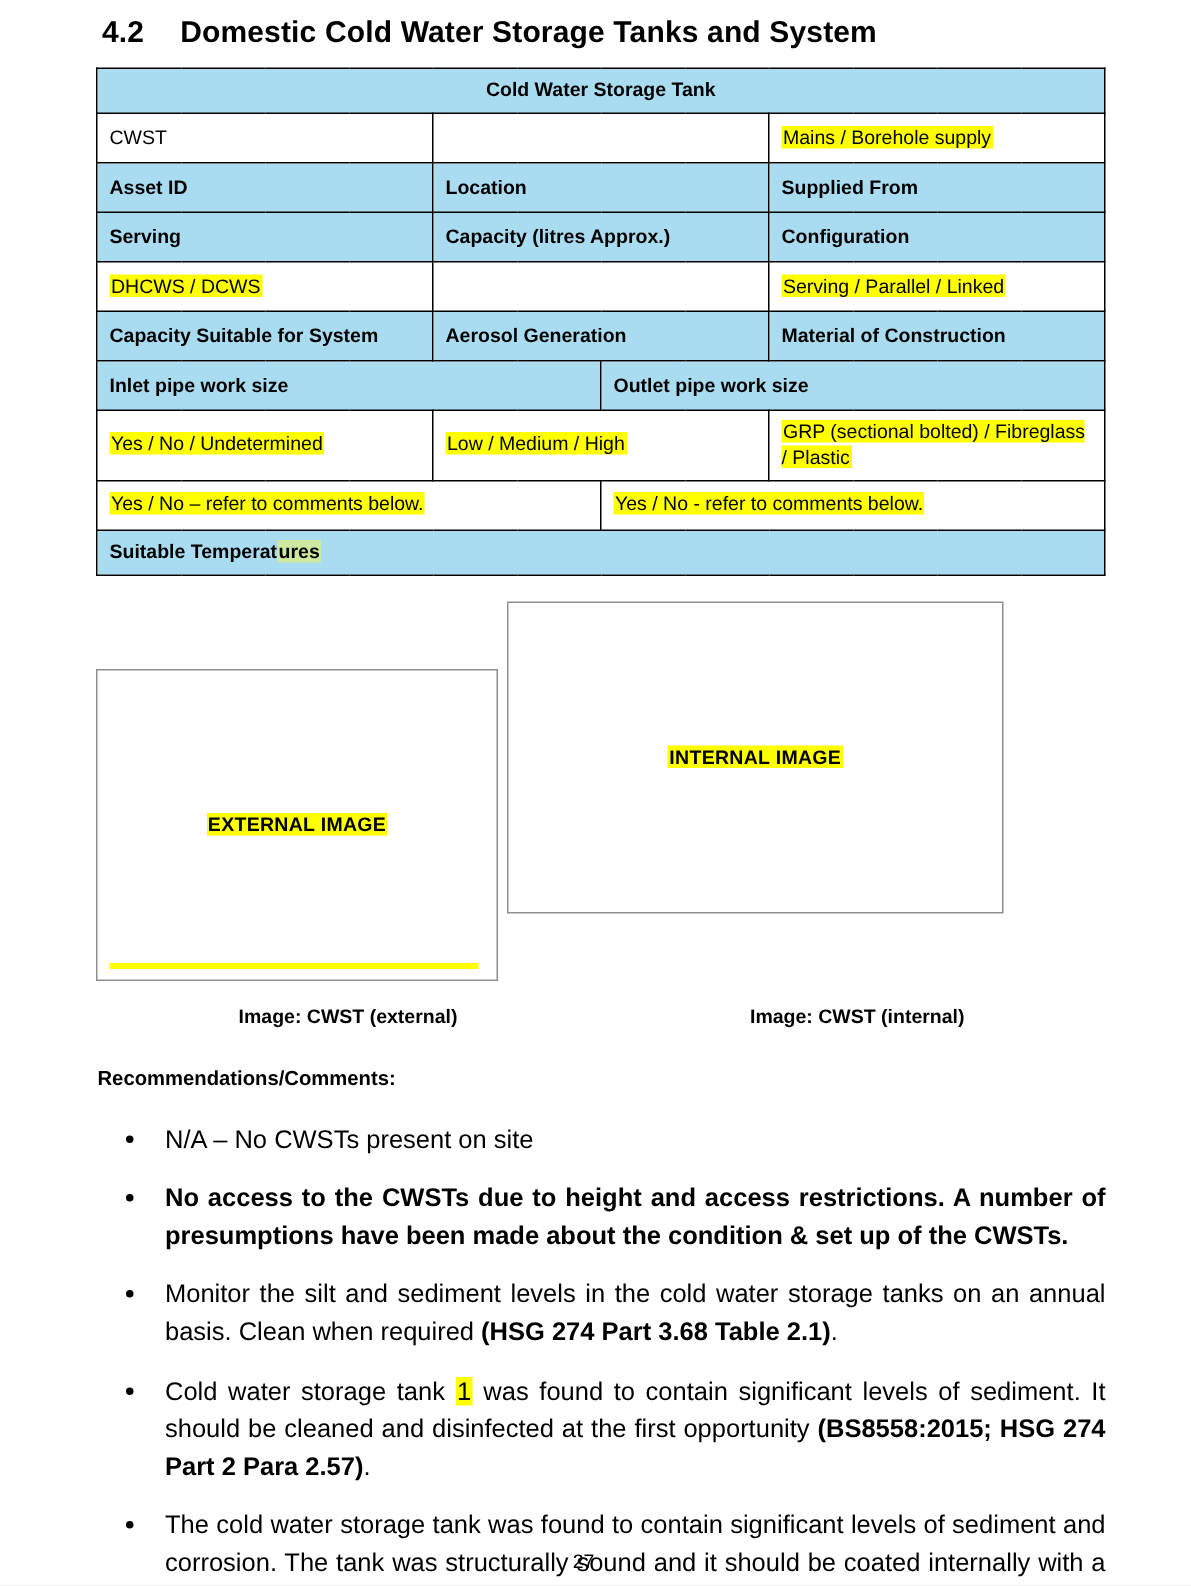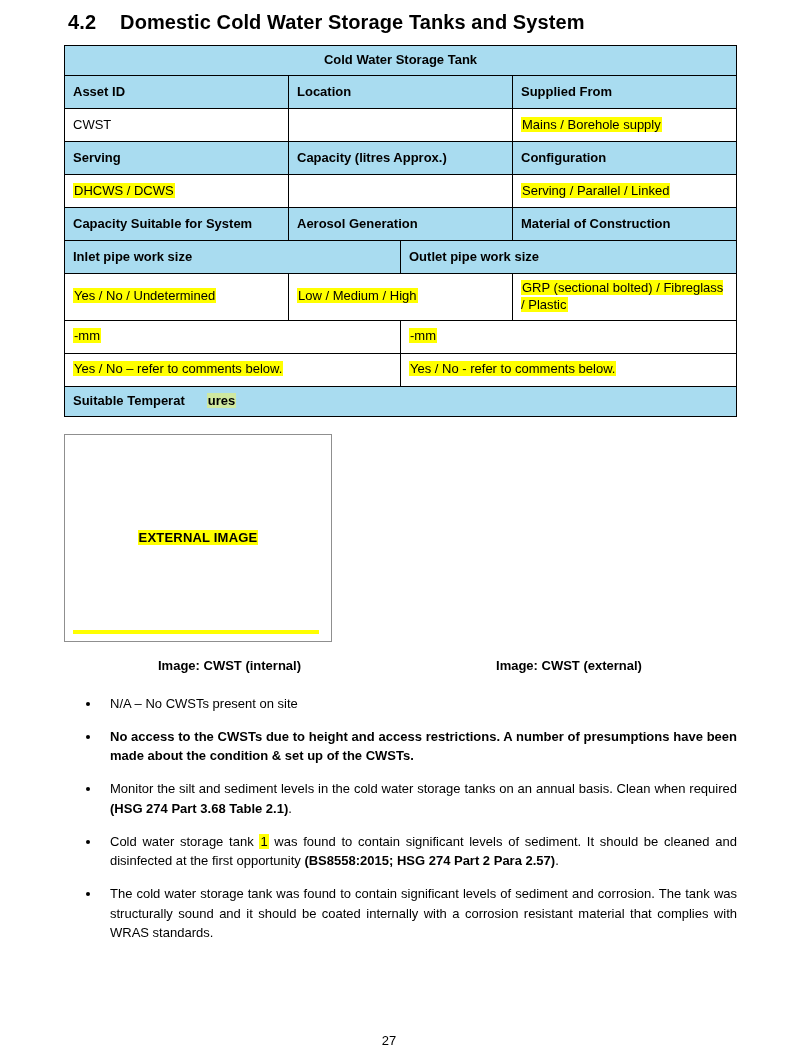--- a/index.html
+++ b/index.html
@@ -24,43 +24,43 @@
     border: 1px solid #000; padding: 6px 8px; font-size: 13px;
     vertical-align: middle; line-height: 1.3; overflow: hidden;
   }
   table.cwst tr { height: 33px; }
   table.cwst tr.ttl { height: 30px; }
   td.h { background: var(--header-blue, #a9dcf0); font-weight: bold; }
   td.title-cell { text-align: center; }
   td.v { background: #fff; font-weight: normal; }
 
   mark { background: var(--highlight-yellow, #ffff00); color: inherit; padding: 0 1px; }
-  mark.green { background: var(--highlight-green, #cfe8a0); margin-left: 22px; }
+  mark.green { background: var(--highlight-green, #cfe8a0); }
 
   .images { display: flex; gap: 6px; margin-top: 17px; }
   .imgbox {
     position: relative; border: 1px solid #8f8f8f; height: 208px;
     display: flex; align-items: center; justify-content: center; background: #fff;
   }
-  .imgbox.ext { width: 268px; }
+  .imgbox.ext { width: 268px; margin-top: 45px; }
   .imgbox.int { width: 331px; }
   .imglabel { font-weight: bold; font-size: 13px; letter-spacing: .2px; }
   .yline { position: absolute; left: 8px; right: 12px; bottom: 7px; height: 4px; background: var(--highlight-yellow, #ffff00); }
 
   .captions { display: flex; gap: 6px; margin-top: 16px; }
   .cap { font-weight: bold; font-size: 13px; text-align: center; }
   .cap.ext { width: 336px; }
   .cap.int { width: 331px; }
 
   h2.rec-heading { font-size: 13.5px; font-weight: bold; margin: 26px 0 0 1px; }
 
   ul.rec-list { margin: 21px 0 0; padding-left: 37px; list-style: disc; }
   ul.rec-list li {
     margin-bottom: 14px; padding-left: 9px;
-    font-size: 13px; line-height: 1.48; text-align: justify;
+    font-size: 17px; line-height: 1.48; text-align: justify;
   }
   ul.rec-list li.bold { font-weight: bold; }
   ul.rec-list li b { font-weight: bold; }
 
   .pagenum {
     position: absolute; bottom: 9px; left: 0; right: 16px;
     text-align: center; font-size: 13px;
   }
 </style>
 </head>
@@ -86,28 +86,28 @@
         <col>
         <col>
         <col>
         <col>
     </colgroup>
     <tbody>
       <tr class="ttl">
         <td colspan="12" class="h title-cell">Cold Water Storage Tank</td>
       </tr>
       <tr>
+        <td colspan="4" class="v">CWST</td>
+        <td colspan="4" class="v"></td>
+        <td colspan="4" class="v"><mark>Mains / Borehole supply</mark></td>
+      </tr>
+      <tr>
         <td colspan="4" class="h">Asset ID</td>
         <td colspan="4" class="h">Location</td>
         <td colspan="4" class="h">Supplied From</td>
-      </tr>
-      <tr>
-        <td colspan="4" class="v">CWST</td>
-        <td colspan="4" class="v"></td>
-        <td colspan="4" class="v"><mark>Mains / Borehole supply</mark></td>
       </tr>
       <tr>
         <td colspan="4" class="h">Serving</td>
         <td colspan="4" class="h">Capacity (litres Approx.)</td>
         <td colspan="4" class="h">Configuration</td>
       </tr>
       <tr>
         <td colspan="4" class="v"><mark>DHCWS / DCWS</mark></td>
         <td colspan="4" class="v"></td>
         <td colspan="4" class="v"><mark>Serving / Parallel / Linked</mark></td>
@@ -120,45 +120,45 @@
       <tr>
         <td colspan="6" class="h">Inlet pipe work size</td>
         <td colspan="6" class="h">Outlet pipe work size</td>
       </tr>
       <tr style="height:46px">
         <td colspan="4" class="v"><mark>Yes / No / Undetermined</mark></td>
         <td colspan="4" class="v"><mark>Low / Medium / High</mark></td>
         <td colspan="4" class="v"><mark>GRP (sectional bolted) / Fibreglass / Plastic</mark></td>
       </tr>
       <tr>
-        <td colspan="6" class="v"><mark>-mm</mark></td>
-        <td colspan="6" class="v"><mark>-mm</mark></td>
-      </tr>
-      <tr>
         <td colspan="6" class="v"><mark>Yes / No – refer to comments below.</mark></td>
         <td colspan="6" class="v"><mark>Yes / No - refer to comments below.</mark></td>
       </tr>
       <tr class="ttl">
         <td colspan="12" class="h"><span>Suitable Temperat</span><mark class="green">ures</mark></td>
       </tr>
     </tbody>
   </table>
 
   <div class="images">
     <div class="imgbox ext">
       <mark class="imglabel">EXTERNAL IMAGE</mark>
       <div class="yline"></div>
     </div>
+    <div class="imgbox int">
+      <mark class="imglabel">INTERNAL IMAGE</mark>
+    </div>
   </div>
 
   <div class="captions">
+    <div class="cap ext">Image: CWST (external)</div>
     <div class="cap int">Image: CWST (internal)</div>
-    <div class="cap ext">Image: CWST (external)</div>
   </div>
 
+  <h2 class="rec-heading">Recommendations/Comments:</h2>
 
   <ul class="rec-list">
     <li><span>N/A – No CWSTs present on site</span></li>
     <li class="bold"><span>No access to the CWSTs due to height and access restrictions.  A number of presumptions have been made about the condition &amp; set up of the CWSTs.</span></li>
     <li><span>Monitor the silt and sediment levels in the cold water storage tanks on an annual basis.  Clean when required </span><b>(HSG 274 Part 3.68 Table 2.1)</b><span>.</span></li>
     <li><span>Cold water storage tank </span><mark>1</mark><span> was found to contain significant levels of sediment. It should be cleaned and disinfected at the first opportunity </span><b>(BS8558:2015; HSG 274 Part 2 Para 2.57)</b><span>.</span></li>
     <li><span>The cold water storage tank was found to contain significant levels of sediment and corrosion. The tank was structurally sound and it should be coated internally with a corrosion resistant material that complies with WRAS standards.</span></li>
   </ul>
 
   <div class="pagenum">27</div>

